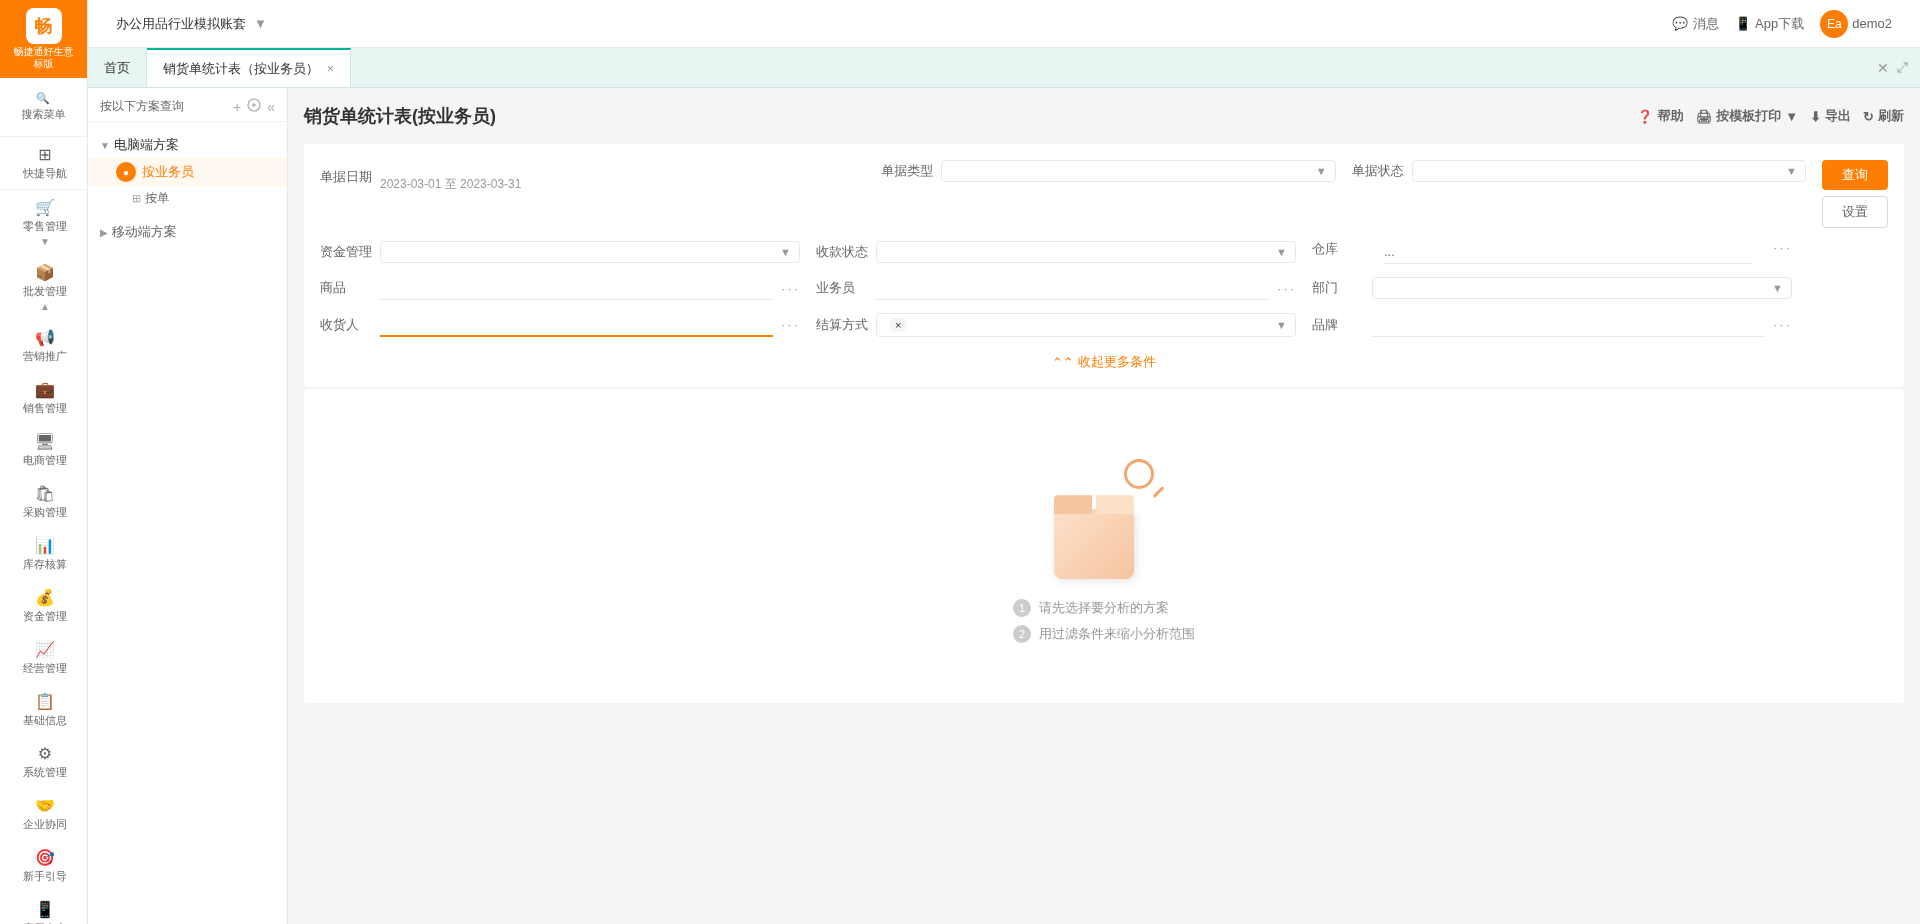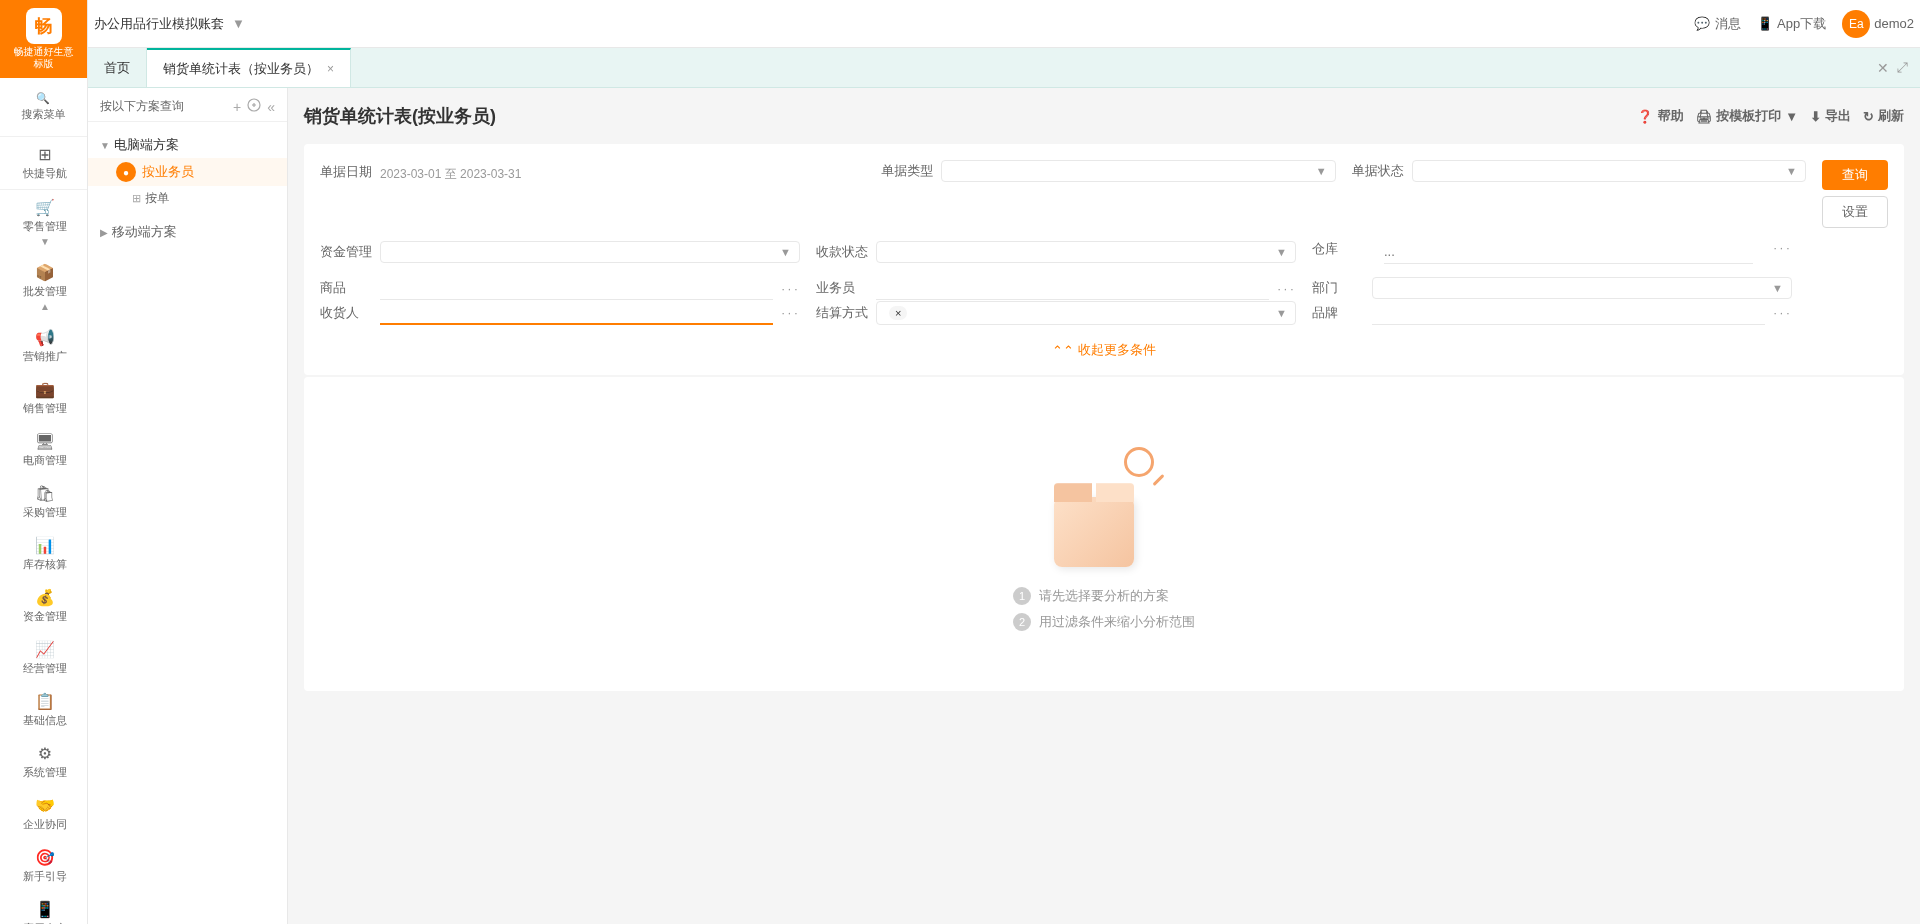--- a/index.html
+++ b/index.html
@@ -14,21 +14,21 @@
     .sidebar-search { width: 100%; padding: 8px 6px; border-bottom: 1px solid #f0f0f0; }
     .sidebar-search-btn { width: 100%; background: none; border: none; cursor: pointer; display: flex; flex-direction: column; align-items: center; gap: 2px; padding: 6px 0; color: #666; font-size: 11px; }
     .sidebar-nav-section { width: 100%; border-bottom: 1px solid #f0f0f0; }
     .sidebar-nav-item { width: 100%; display: flex; flex-direction: column; align-items: center; padding: 8px 4px; cursor: pointer; color: #666; font-size: 11px; gap: 2px; border-left: 3px solid transparent; }
     .sidebar-nav-item .nav-icon { font-size: 16px; }
 
     
     .main-area { flex: 1; display: flex; flex-direction: column; overflow: hidden; }
 
     
-    .topbar { height: 48px; background: #fff; border-bottom: 1px solid #e8e8e8; display: flex; align-items: center; padding: 0 6px; gap: 12px; justify-content: space-between; }
+    .topbar { height: 48px; background: #fff; border-bottom: 1px solid #e8e8e8; display: flex; align-items: center; padding: 0 28px; gap: 12px; justify-content: space-between; }
     .topbar-left { display: flex; align-items: center; gap: 8px; color: #666; font-size: 13px; }
     .topbar-title { color: #333; }
     .topbar-dropdown { color: #999; cursor: pointer; }
     .topbar-right { display: flex; align-items: center; gap: 16px; color: #666; font-size: 13px; }
     .topbar-right-item { display: flex; align-items: center; gap: 4px; cursor: pointer; }
     .topbar-avatar { width: 28px; height: 28px; border-radius: 50%; background: #ff7d00; display: flex; align-items: center; justify-content: center; color: #fff; font-size: 12px; overflow: hidden; }
 
     
     .tabbar { height: 40px; background: #e8f5f3; display: flex; align-items: center; padding: 0 0; border-bottom: 1px solid #d0e8e4; }
     .tab-home { padding: 0 16px; height: 100%; display: flex; align-items: center; color: #333; cursor: pointer; font-size: 13px; border-right: 1px solid #d0e8e4; }
@@ -285,21 +285,21 @@
         </div>
       </div>
 
       <div class="filter-wrapper">
 
         <div style="display:flex;align-items:flex-start;gap:16px;margin-bottom:12px">
 
           <div style="display:flex;align-items:center;gap:8px;flex:1.2">
             <span class="filter-label">单据日期</span>
             <div style="display:flex;flex-direction:column;flex:1">
-              <div style="font-size:12px;color:#999;margin-top:6px">2023-03-01 至 2023-03-31</div>
+              <div style="font-size:12px;color:#999;margin-top:16px">2023-03-01 至 2023-03-31</div>
             </div>
           </div>
 
           <div style="display:flex;align-items:center;gap:8px;flex:1">
             <span class="filter-label">单据类型</span>
             <div class="filter-select" style="flex:1">
               <span></span>
               <span class="filter-select-arrow">▼</span>
             </div>
           </div>
@@ -335,21 +335,21 @@
           </div>
           <div style="display:flex;gap:20px;flex:1">
             <span class="filter-label">仓库</span>
             <input class="filter-field-input" style="flex: 1 1 0%; border-bottom: 1px solid rgb(232, 232, 232); padding: 4px 0px;" placeholder="...">
             <span class="filter-dots">···</span>
           </div>
 
           <div style="width:80px"></div>
         </div>
 
-        <div style="display:flex;align-items:center;gap:16px;">
+        <div style="display:flex;align-items:center;gap:16px;margin-bottom:12px">
           <div style="display:flex;align-items:center;gap:8px;flex:1">
             <span class="filter-label">商品</span>
             <input class="filter-field-input" style="flex: 1 1 0%; border-bottom: 1px solid rgb(232, 232, 232); padding: 4px 0px;">
             <span class="filter-dots">···</span>
           </div>
           <div style="display:flex;align-items:center;gap:8px;flex:1">
             <span class="filter-label">业务员</span>
             <input class="filter-field-input" style="flex: 1 1 0%; border-bottom: 1px solid rgb(232, 232, 232); padding: 4px 0px;">
             <span class="filter-dots">···</span>
           </div>

